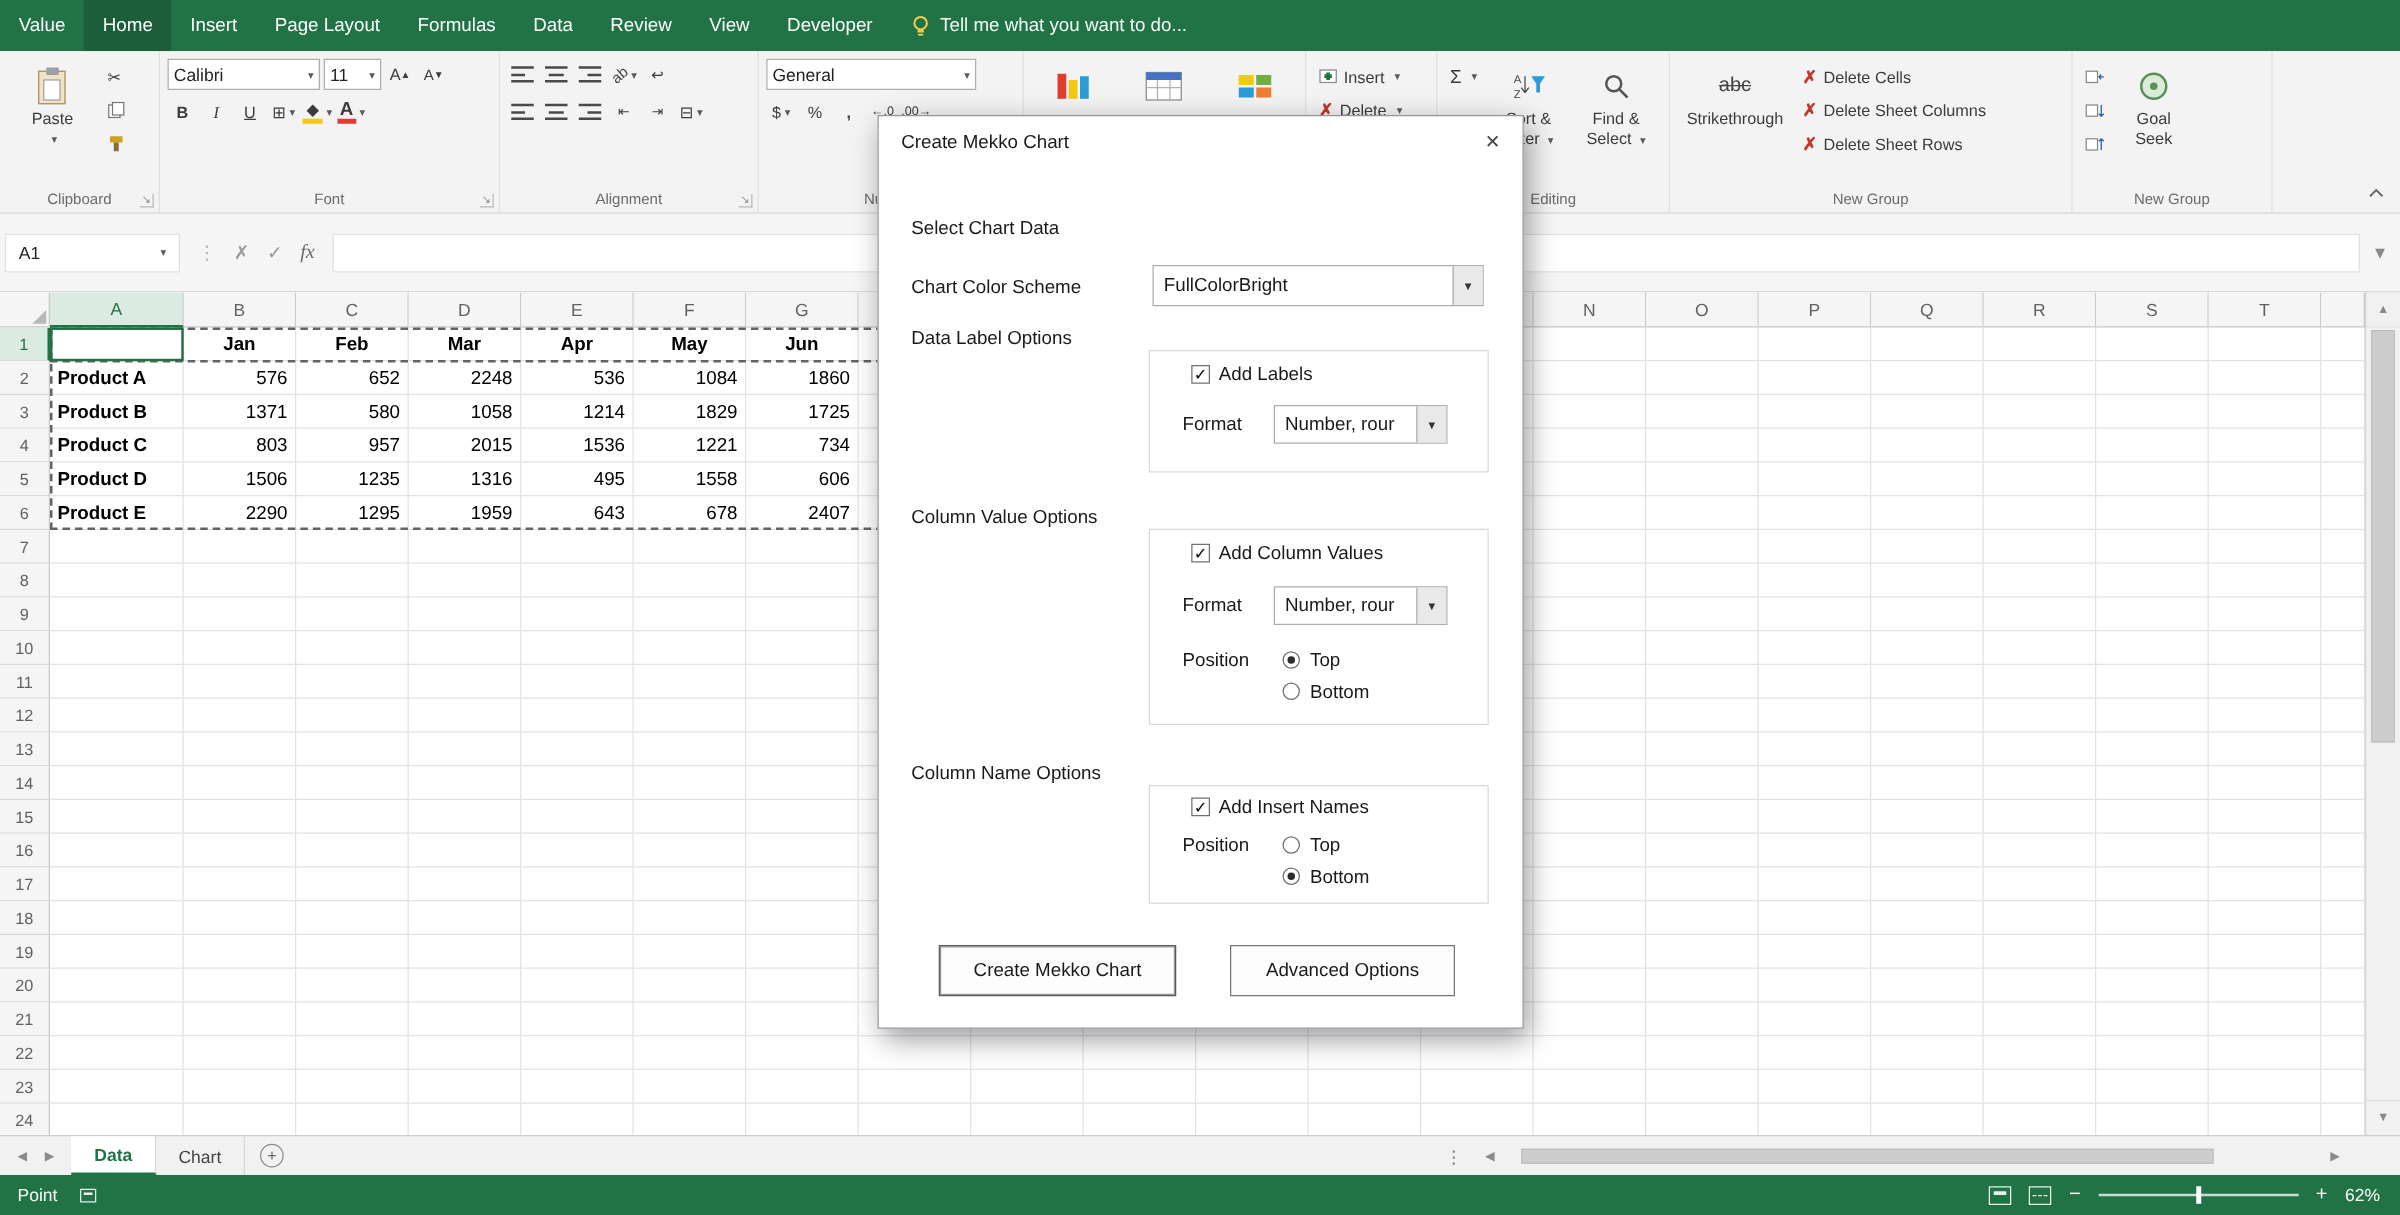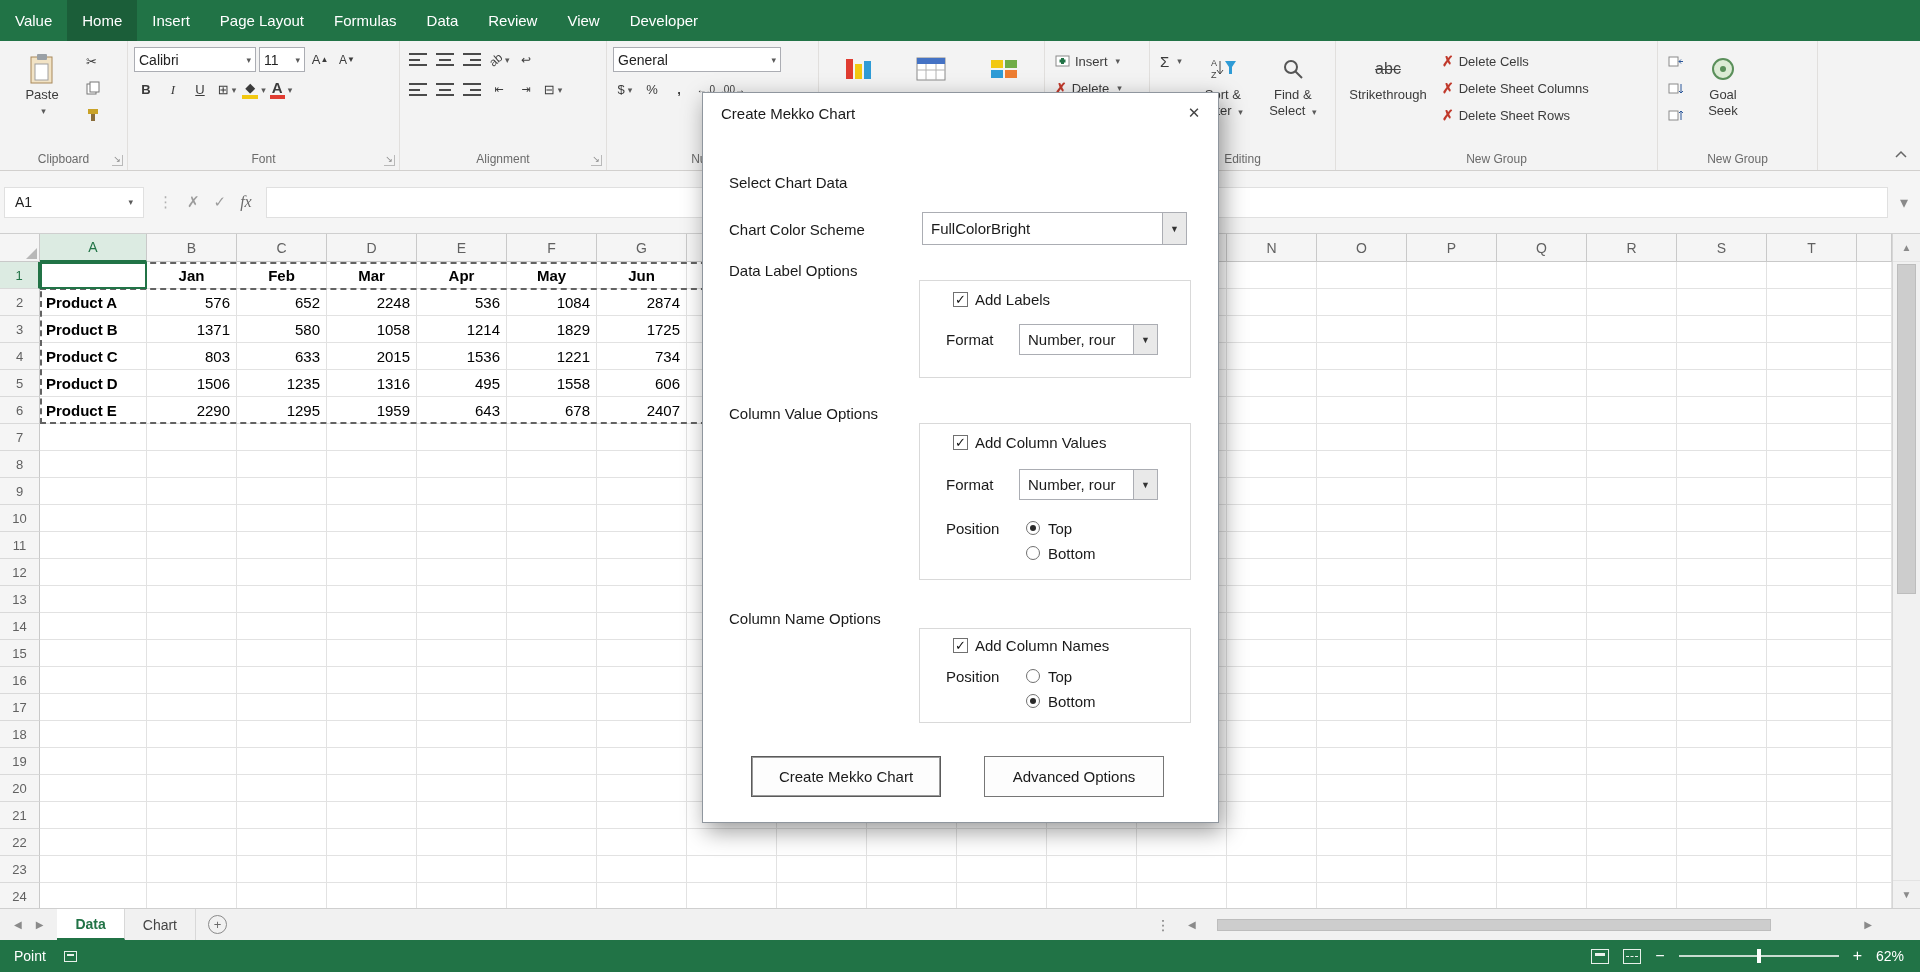--- a/index.html
+++ b/index.html
@@ -165,20 +165,28 @@
         <div class="mtab">Value</div>
         <div class="mtab active">Home</div>
         <div class="mtab">Insert</div>
         <div class="mtab">Page Layout</div>
         <div class="mtab">Formulas</div>
         <div class="mtab">Data</div>
         <div class="mtab">Review</div>
         <div class="mtab">View</div>
         <div class="mtab">Developer</div>
       </div>
+    <div class="tellme">
+      <svg width="15" height="18" viewBox="0 0 15 18">
+          <circle cx="7.5" cy="6.5" r="5" fill="none" stroke="#ffd34d" stroke-width="1.6"></circle>
+          <rect x="5" y="12" width="5" height="2" fill="#ffd34d"></rect>
+          <rect x="5.5" y="15" width="4" height="1.5" fill="#ffd34d"></rect>
+        </svg>
+      <span>Tell me what you want to do...</span>
+    </div>
   </div>
 
   <div class="ribbon">
 
     <div class="rgroup" style="width:128px">
       <div class="bigbtn">
         <span class="ic">
           <svg width="26" height="32" viewBox="0 0 26 32">
               <rect x="2" y="4" width="21" height="26" fill="#f2e3c5" stroke="#a8885a"></rect>
               <rect x="8" y="1" width="10" height="6" rx="1" fill="#9aa0a6"></rect>
@@ -563,21 +571,21 @@
           <div class="cell" style="width: 35px;"></div>
         </div>
         <div class="grow">
           <div class="rowh" style="width: 40px;">2</div>
           <div class="cell bold" style="width: 107px;">Product A</div>
           <div class="cell num" style="width: 90px;">576</div>
           <div class="cell num" style="width: 90px;">652</div>
           <div class="cell num" style="width: 90px;">2248</div>
           <div class="cell num" style="width: 90px;">536</div>
           <div class="cell num" style="width: 90px;">1084</div>
-          <div class="cell num" style="width: 90px;">2874</div>
+          <div class="cell num" style="width: 90px;">1860</div>
           <div class="cell" style="width: 90px;"></div>
           <div class="cell" style="width: 90px;"></div>
           <div class="cell" style="width: 90px;"></div>
           <div class="cell" style="width: 90px;"></div>
           <div class="cell" style="width: 90px;"></div>
           <div class="cell" style="width: 90px;"></div>
           <div class="cell" style="width: 90px;"></div>
           <div class="cell" style="width: 90px;"></div>
           <div class="cell" style="width: 90px;"></div>
           <div class="cell" style="width: 90px;"></div>
@@ -607,21 +615,21 @@
           <div class="cell" style="width: 90px;"></div>
           <div class="cell" style="width: 90px;"></div>
           <div class="cell" style="width: 90px;"></div>
           <div class="cell" style="width: 90px;"></div>
           <div class="cell" style="width: 35px;"></div>
         </div>
         <div class="grow">
           <div class="rowh" style="width: 40px;">4</div>
           <div class="cell bold" style="width: 107px;">Product C</div>
           <div class="cell num" style="width: 90px;">803</div>
-          <div class="cell num" style="width: 90px;">633</div>
+          <div class="cell num" style="width: 90px;">957</div>
           <div class="cell num" style="width: 90px;">2015</div>
           <div class="cell num" style="width: 90px;">1536</div>
           <div class="cell num" style="width: 90px;">1221</div>
           <div class="cell num" style="width: 90px;">734</div>
           <div class="cell" style="width: 90px;"></div>
           <div class="cell" style="width: 90px;"></div>
           <div class="cell" style="width: 90px;"></div>
           <div class="cell" style="width: 90px;"></div>
           <div class="cell" style="width: 90px;"></div>
           <div class="cell" style="width: 90px;"></div>
@@ -1208,21 +1216,21 @@
       <div class="radiorow" style="left:106px;top:119px">
         <span class="radio"></span>
         <span>Bottom</span>
       </div>
     </div>
 
     <span class="dl" style="left:26px;top:517px">Column Name Options</span>
     <div class="gbox" style="left:216px;top:535px;width:272px;height:95px">
       <div class="cbrow" style="left:33px;top:6px">
         <span class="cb">✓</span>
-        <span>Add Column Names</span>
+        <span>Add Insert Names</span>
       </div>
       <span class="dl" style="left:26px;top:39px">Position</span>
       <div class="radiorow" style="left:106px;top:37px">
         <span class="radio"></span>
         <span>Top</span>
       </div>
       <div class="radiorow" style="left:106px;top:62px">
         <span class="radio on"></span>
         <span>Bottom</span>
       </div>

